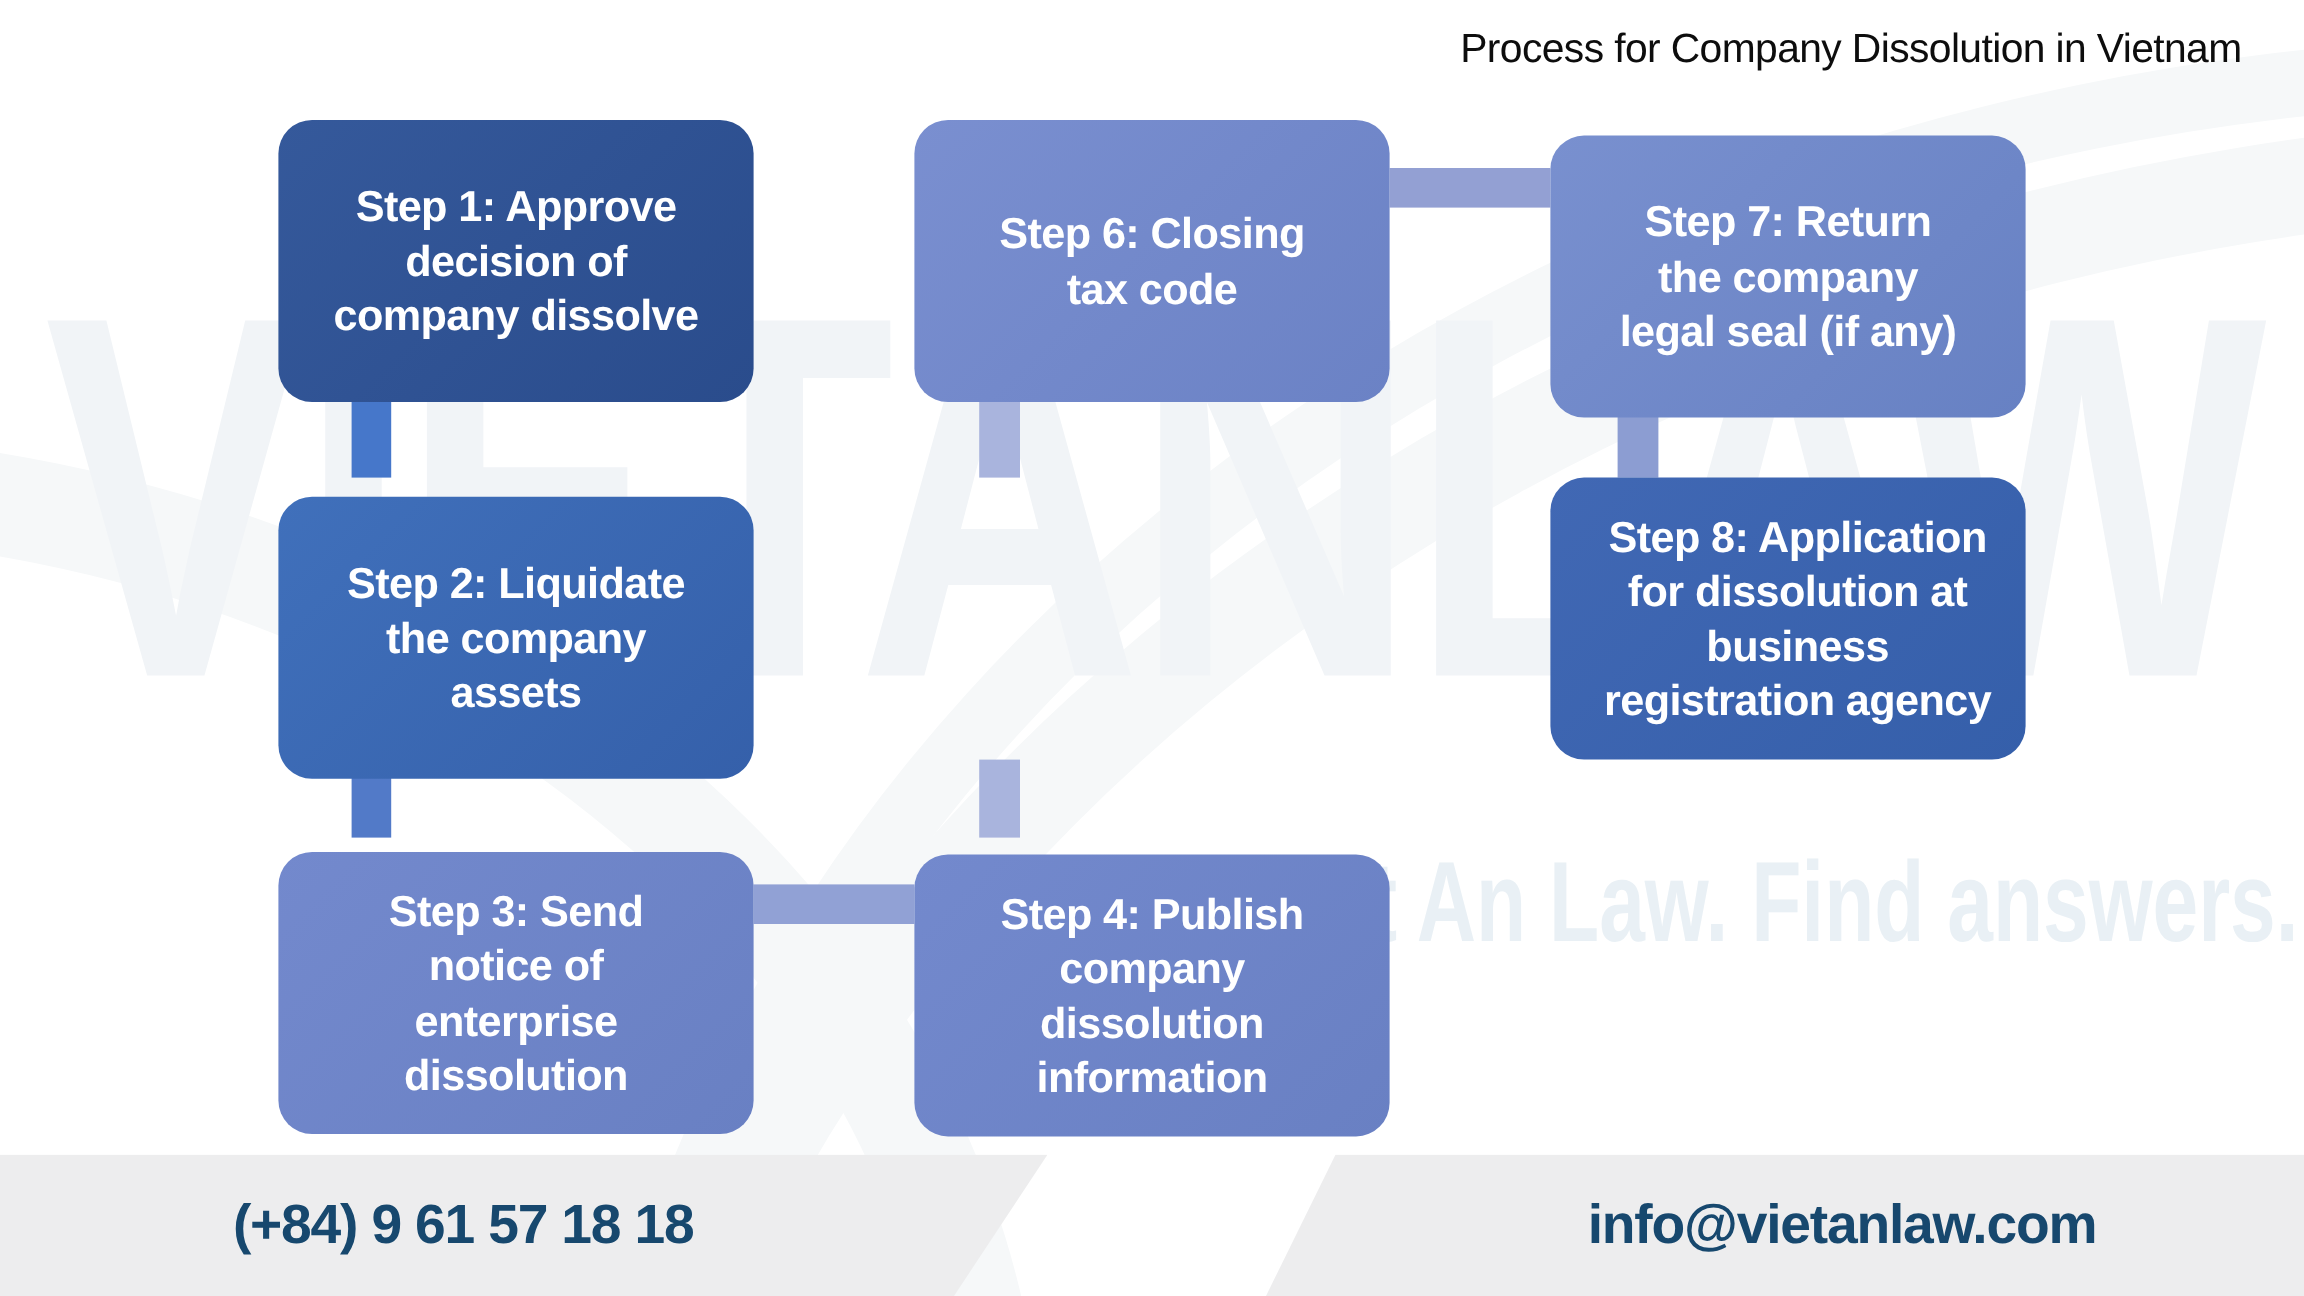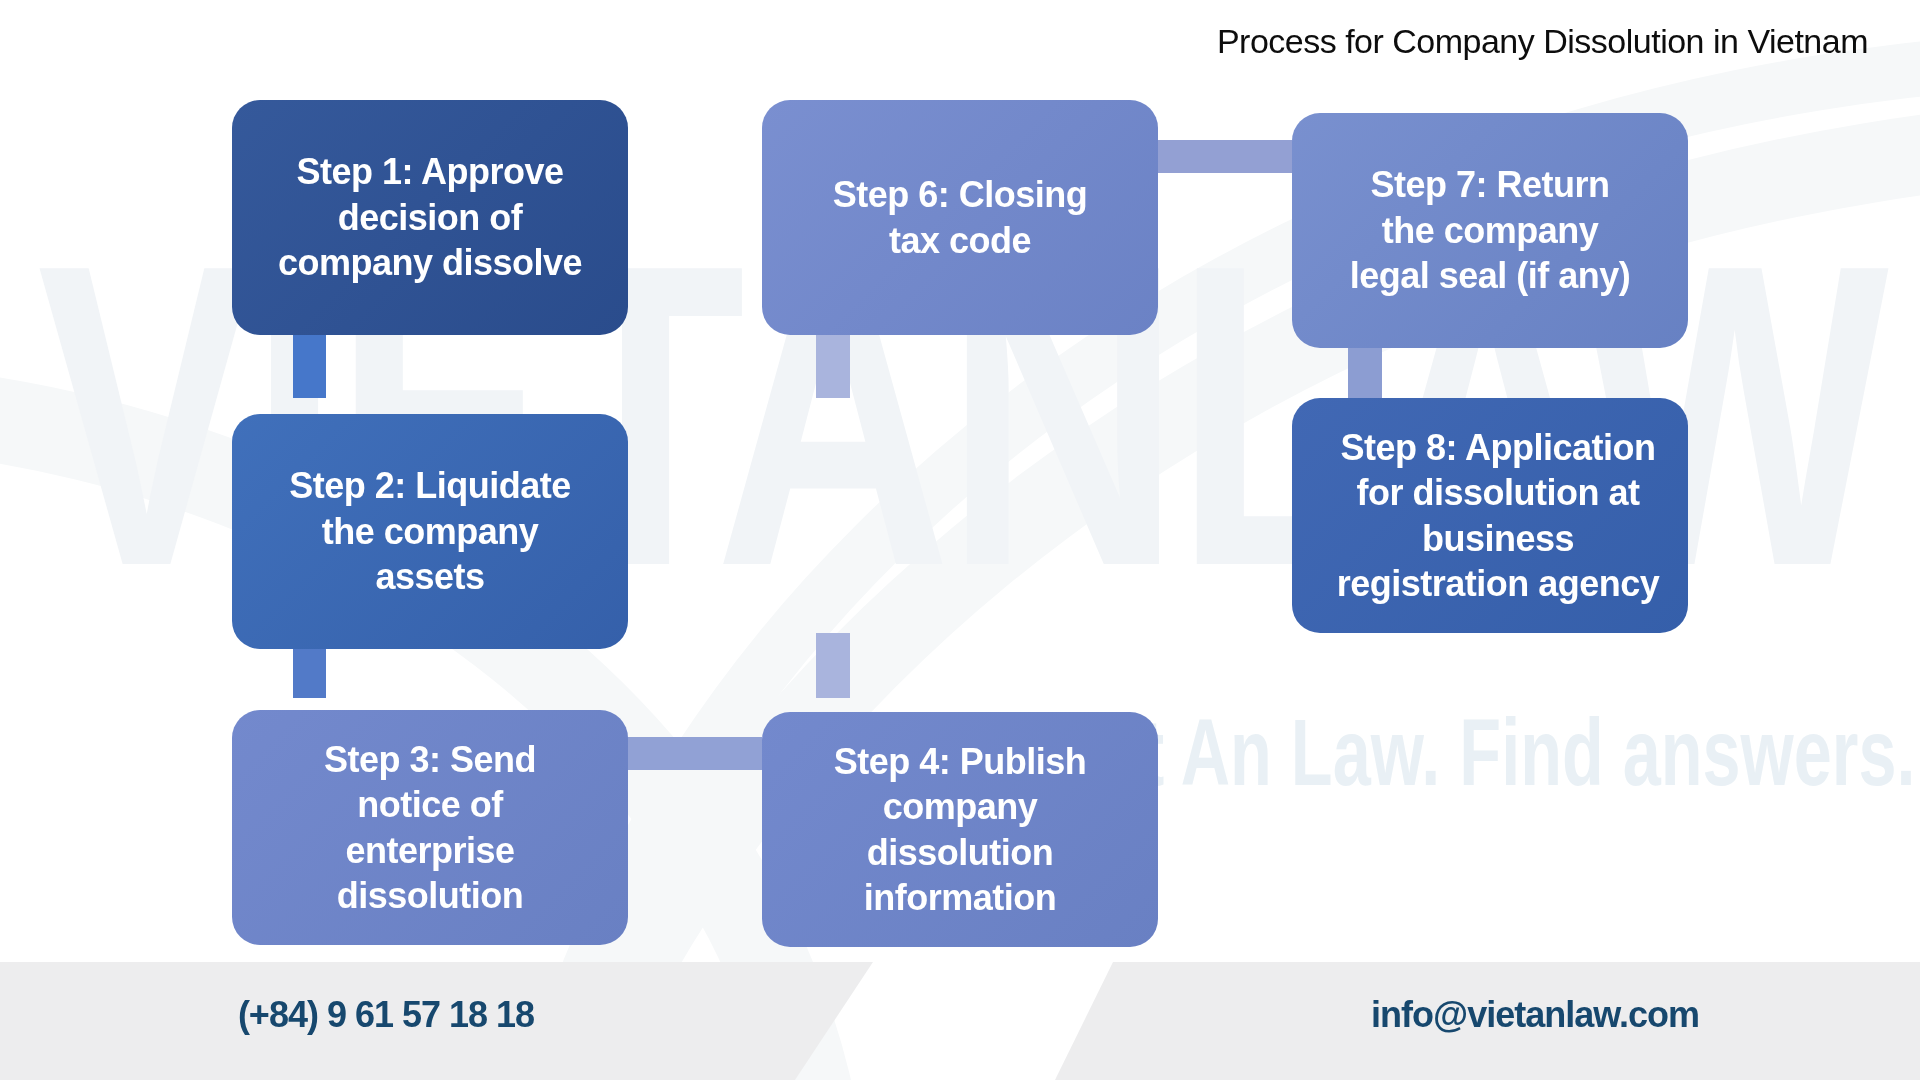--- a/index.html
+++ b/index.html
@@ -59,21 +59,21 @@
     background:var(--c-footer-bg);
     clip-path:polygon(0 0,873px 0,795px 118px,0 118px);
   }
   .footer-right{
     position:absolute;left:1000px;top:962px;width:920px;height:118px;
     background:var(--c-footer-bg);
     clip-path:polygon(113px 0,920px 0,920px 118px,55px 118px);
   }
   .footer-text{
     position:absolute;top:997px;transform:translateX(-50%);
-    font-size:36px;font-weight:bold;color:var(--c-footer-text);
+    font-size:46px;font-weight:bold;color:var(--c-footer-text);
     letter-spacing:-1px;white-space:nowrap;line-height:1;
   }
   .phone{left:386px;}
   .email{left:1535px;}
 </style>
 </head>
 <body>
 
 <div class="stage">
 

